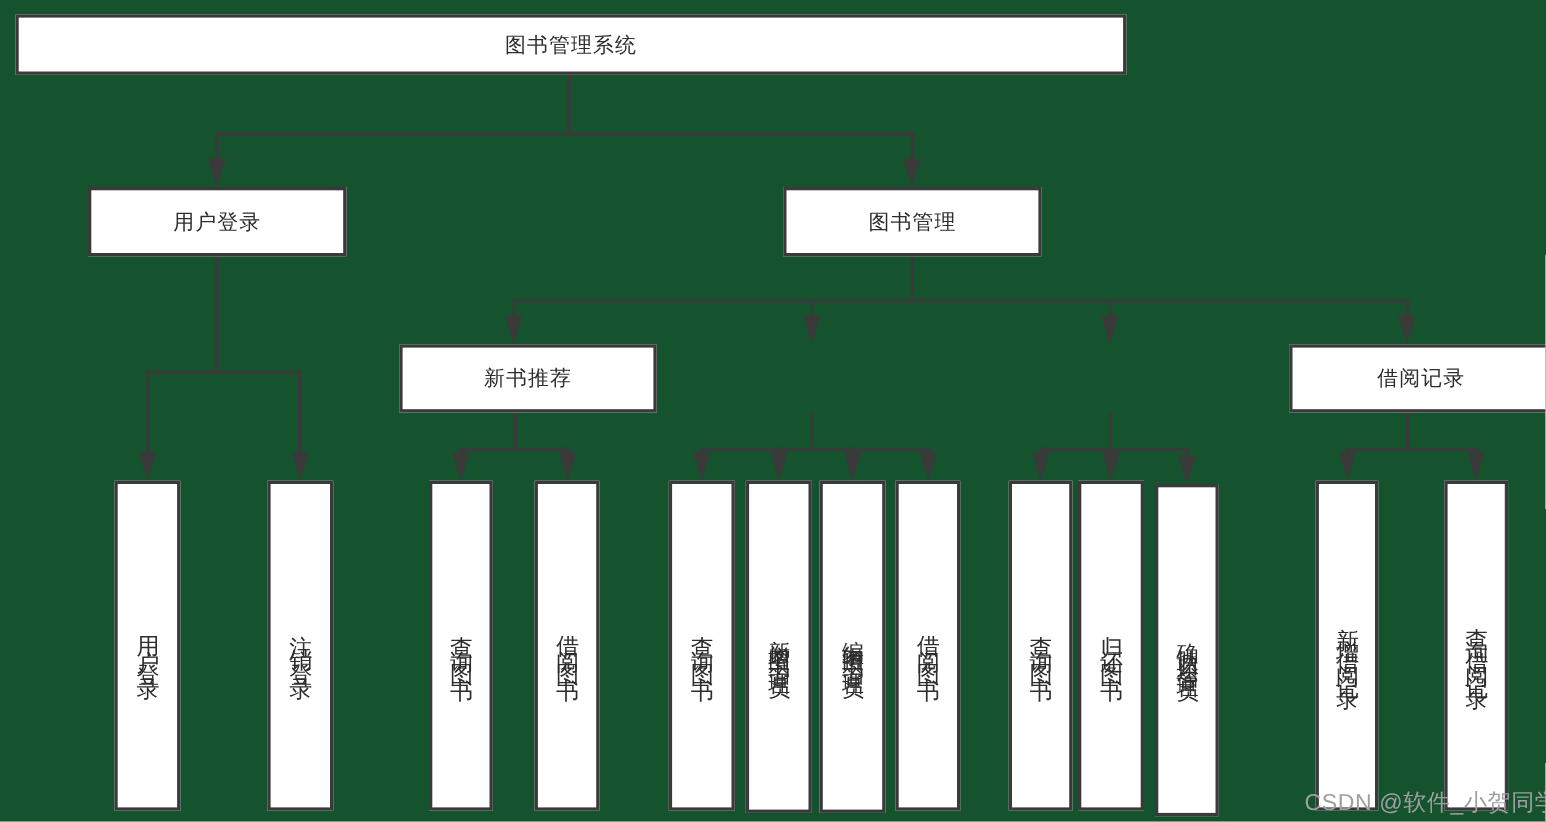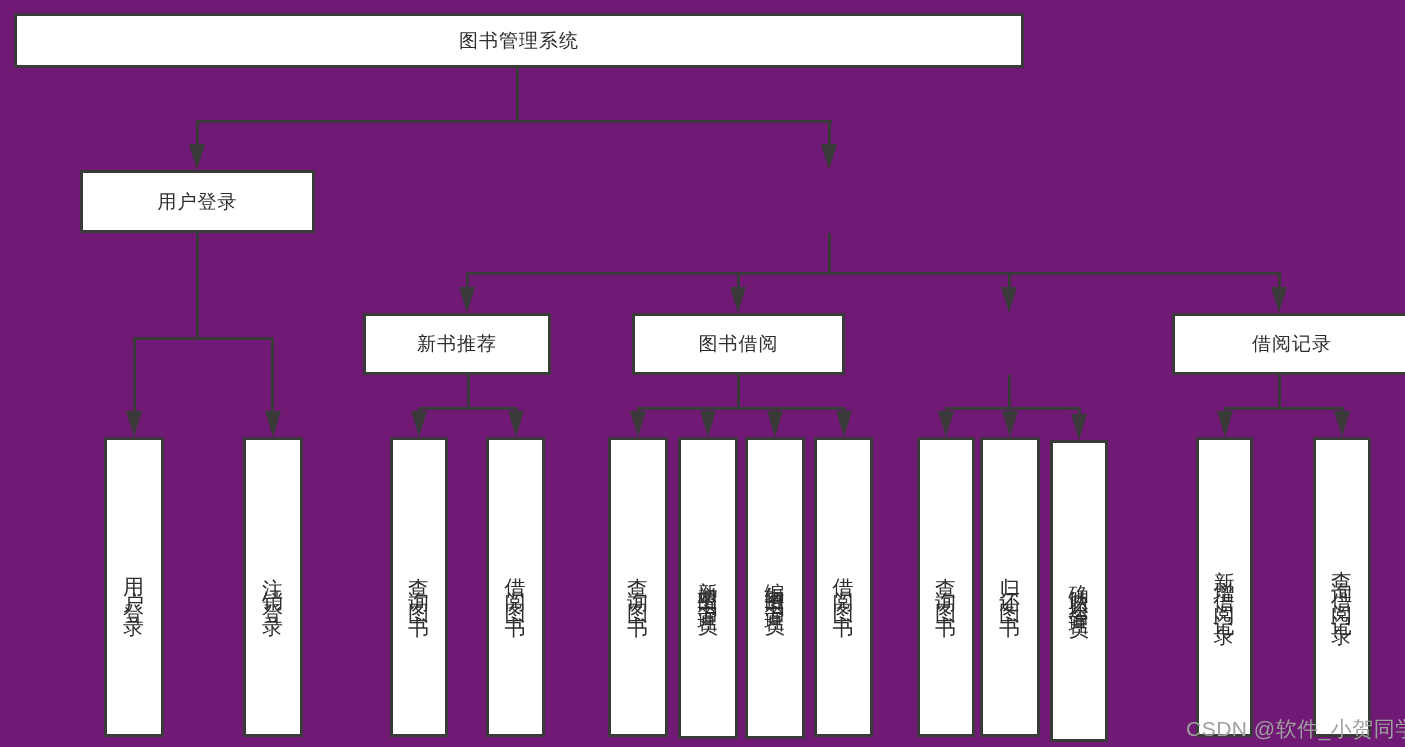--- a/index.html
+++ b/index.html
@@ -1,19 +1,19 @@
 <!DOCTYPE html>
 <html><head>
 <meta charset="utf-8">
 <style>
   html,body{margin:0;padding:0;background:#ffffff;}
   #stage{
     position:relative;
     width:1405px;height:747px;
-    background:#701a75;
+    background:#14532d;
     font-family:"Liberation Sans","DejaVu Sans",sans-serif;
     color:#2d2d2d;
     overflow:hidden;
   }
   .box{
     position:absolute;
     box-sizing:border-box;
     border:3px solid #3a3a3a;
     background:#ffffff;
     display:flex;
@@ -131,26 +131,26 @@
     <div class="arrow" style="left:1334px;top:411px;"></div>
   </div>
 
   <div class="box" style="left:14px;top:13px;width:1010px;height:55px;">
     <span>图书管理系统</span>
   </div>
 
   <div class="box" style="left:80px;top:170px;width:235px;height:63px;">
     <span>用户登录</span>
   </div>
-
-  <div class="box" style="left:363px;top:313px;width:188px;height:62px;">
+  <div class="box" style="left:712px;top:170px;width:235px;height:63px;">
+    <span>图书管理</span>
+  </div>
+
+  <div class="box" style="left:363px;top:313px;width:234px;height:62px;">
     <span>新书推荐</span>
-  </div>
-  <div class="box" style="left:632px;top:313px;width:213px;height:62px;">
-    <span>图书借阅</span>
   </div>
   <div class="box" style="left:1172px;top:313px;width:240px;height:62px;">
     <span>借阅记录</span>
   </div>
 
   <div class="box leaf" style="left:104px;top:437px;width:60px;height:300px;">
     <span class="vtext">用户登录</span>
   </div>
   <div class="box leaf" style="left:243px;top:437px;width:60px;height:300px;">
     <span class="vtext">注销登录</span>

